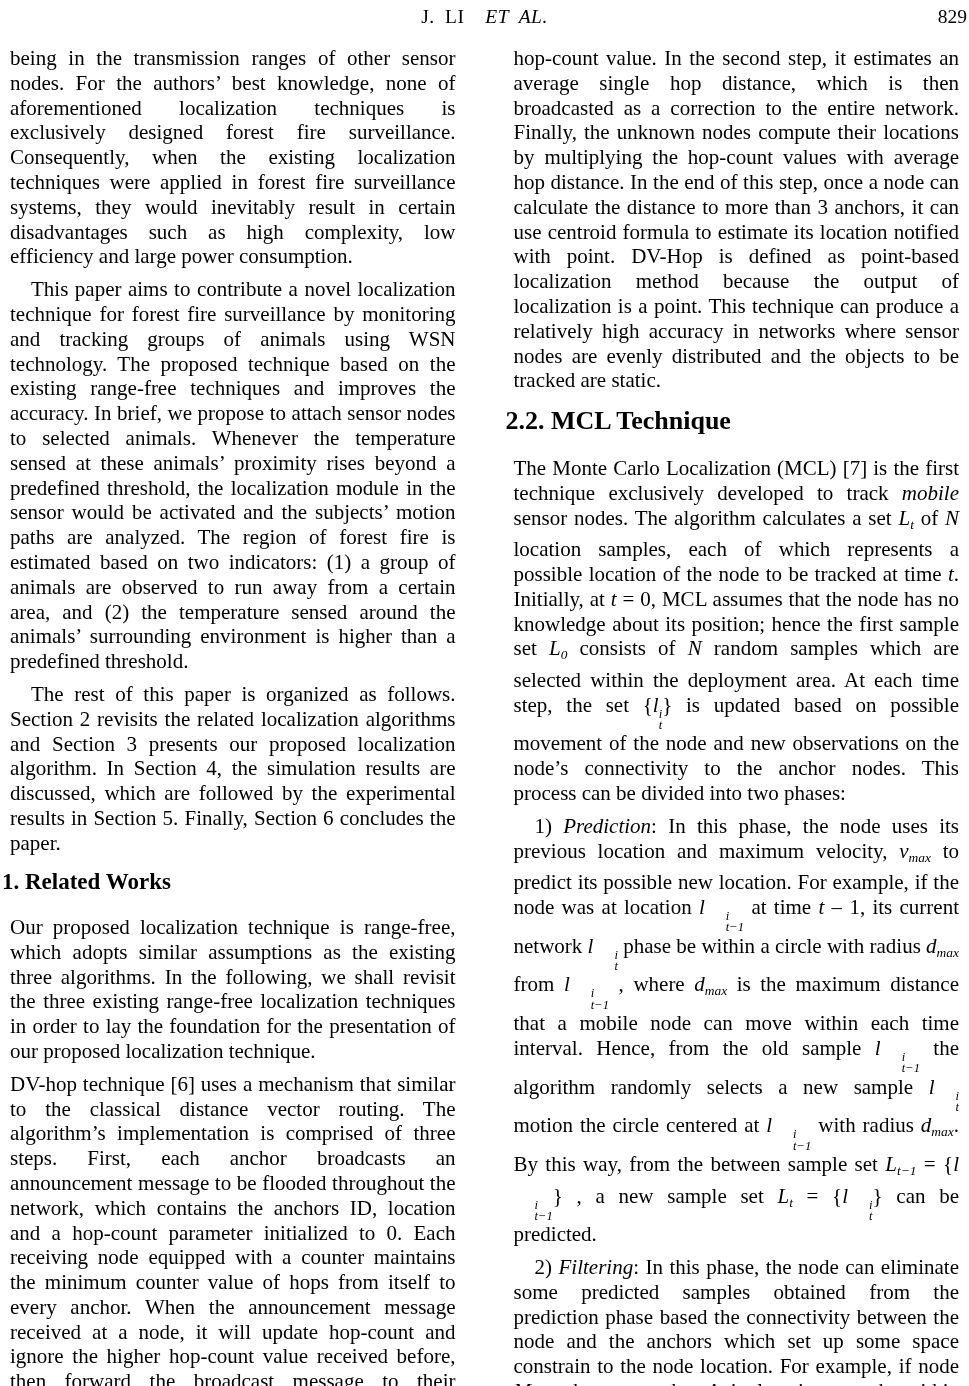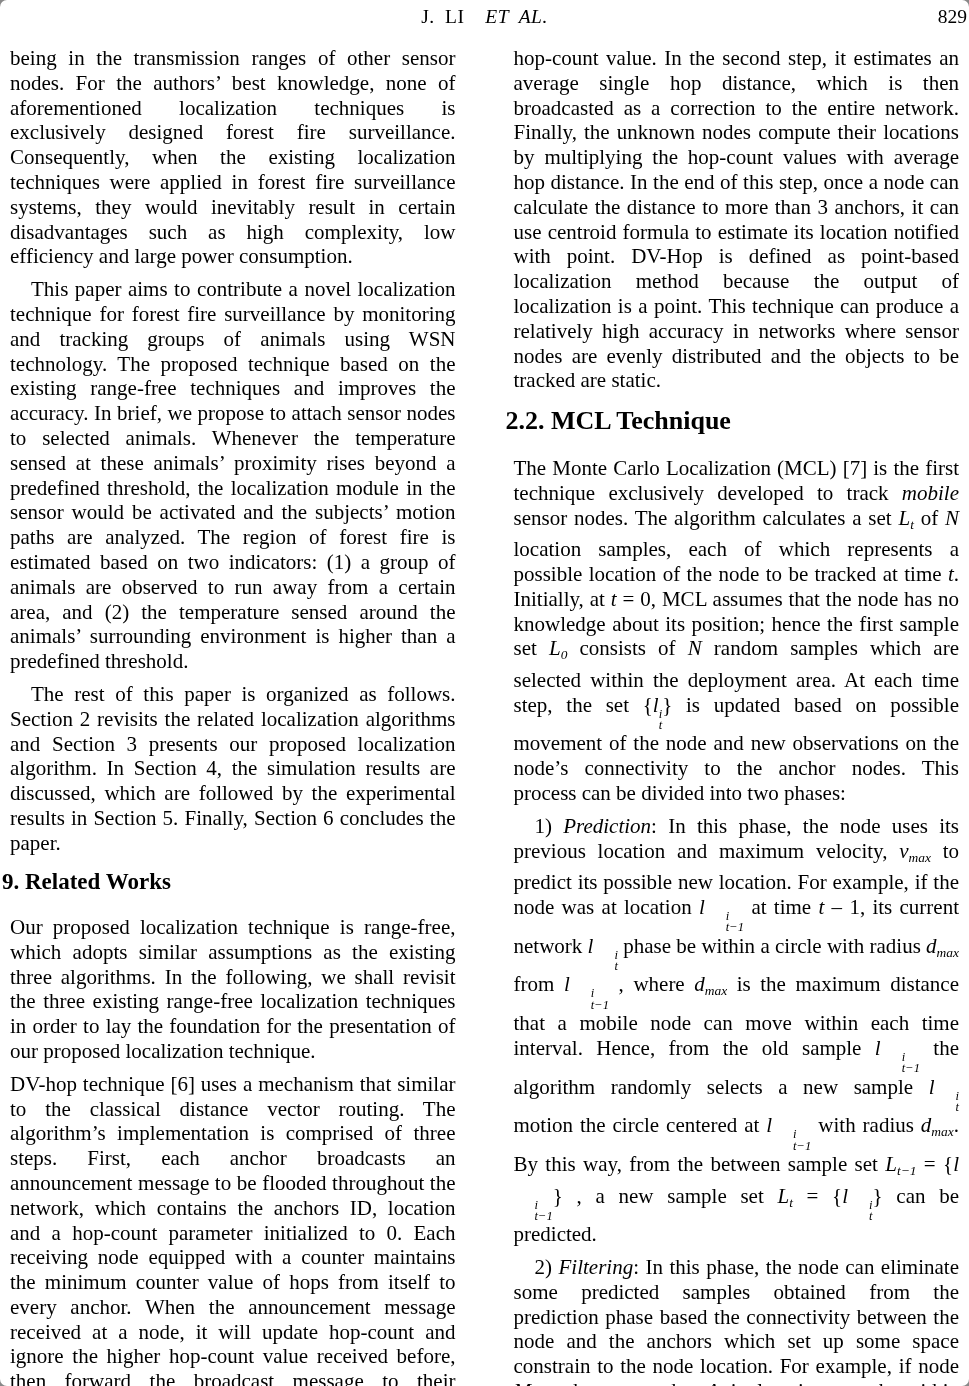--- a/index.html
+++ b/index.html
@@ -5,21 +5,20 @@
   html, body { margin: 0; padding: 0; background: #888; }
   .page {
     position: relative;
     width: 969px;
     height: 1386px;
     margin: 0 auto;
     background: #ffffff;
     font-family: "Liberation Serif", "DejaVu Serif", serif;
     color: #000;
     overflow: hidden;
-    border-radius: 7px;
   }
   .running-header {
     position: absolute;
     top: 6px; left: 2px; right: 2px;
     display: grid;
     grid-template-columns: 1fr auto 1fr;
     align-items: baseline;
     font-size: 19.5px;
   }
   .hdr-left { text-align: left; }
@@ -83,21 +82,21 @@
     <span class="hdr-left"></span>
     <span class="hdr-center"><span>J. LI</span>&nbsp;&nbsp;<span class="it">ET AL.</span></span>
     <span class="hdr-right">829</span>
   </div>
 
   <div class="columns">
     <div class="col" id="col-left">
         <p class="para"><span>being in the transmission ranges of other sensor nodes. For the authors’ best knowledge, none of aforementioned localization techniques is exclusively designed forest fire surveillance. Consequently, when the existing localization techniques were applied in forest fire surveillance systems, they would inevitably result in certain disadvantages such as high complexity, low efficiency and large power consumption.</span></p>
         <p class="para indent"><span>This paper aims to contribute a novel localization technique for forest fire surveillance by monitoring and tracking groups of animals using WSN technology. The proposed technique based on the existing range-free techniques and improves the accuracy. In brief, we propose to attach sensor nodes to selected animals. Whenever the temperature sensed at these animals’ proximity rises beyond a predefined threshold, the localization module in the sensor would be activated and the subjects’ motion paths are analyzed. The region of forest fire is estimated based on two indicators: (1) a group of animals are observed to run away from a certain area, and (2) the temperature sensed around the animals’ surrounding environment is higher than a predefined threshold.</span></p>
         <p class="para indent"><span>The rest of this paper is organized as follows. Section 2 revisits the related localization algorithms and Section 3 presents our proposed localization algorithm. In Section 4, the simulation results are discussed, which are followed by the experimental results in Section 5. Finally, Section 6 concludes the paper.</span></p>
-        <h2 class="sec-h"><span>9. Related Works</span></h2>
+        <h2 class="sec-h"><span>1. Related Works</span></h2>
         <p class="para"><span>Our proposed localization technique is range-free, which adopts similar assumptions as the existing three algorithms. In the following, we shall revisit the three existing range-free localization techniques in order to lay the foundation for the presentation of our proposed localization technique.</span></p>
         <p class="para"><span>DV-hop technique [6] uses a mechanism that similar to the classical distance vector routing. The algorithm’s implementation is comprised of three steps. First, each anchor broadcasts an announcement message to be flooded throughout the network, which contains the anchors ID, location and a hop-count parameter initialized to 0. Each receiving node equipped with a counter maintains the minimum counter value of hops from itself to every anchor. When the announcement message received at a node, it will update hop-count and ignore the higher hop-count value received before, then forward the broadcast message to their neighbor nodes. Through this mechanism, every node in the network can get the shortest distance,</span></p>
       </div>
     <div class="col" id="col-right">
         <p class="para"><span>hop-count value. In the second step, it estimates an average single hop distance, which is then broadcasted as a correction to the entire network. Finally, the unknown nodes compute their locations by multiplying the hop-count values with average hop distance. In the end of this step, once a node can calculate the distance to more than 3 anchors, it can use centroid formula to estimate its location notified with point. DV-Hop is defined as point-based localization method because the output of localization is a point. This technique can produce a relatively high accuracy in networks where sensor nodes are evenly distributed and the objects to be tracked are static.</span></p>
         <h3 class="subsec-h"><span>2.2. MCL Technique</span></h3>
         <p class="para"><span>The Monte Carlo Localization (MCL) [7] is the first technique exclusively developed to track </span><span class="run-i">mobile</span><span> sensor nodes. The algorithm calculates a set </span><span class="run-i">L</span><span class="run-isub">t</span><span> of </span><span class="run-i">N</span><span> location samples, each of which represents a possible location of the node to be tracked at time </span><span class="run-i">t</span><span>. Initially, at </span><span class="run-i">t</span><span> = 0, MCL assumes that the node has no knowledge about its position; hence the first sample set </span><span class="run-i">L</span><span class="run-isub">0</span><span> consists of </span><span class="run-i">N</span><span> random samples which are selected within the deployment area. At each time step, the set  {</span><span class="run-i">l</span><span class="run-stack">
             <span class="stack-sup">i</span>
             <span class="stack-sub">t</span>
           </span><span>} is updated based on possible movement of the node and new observations on the node’s connectivity to the anchor nodes. This process can be divided into two phases:</span></p>

